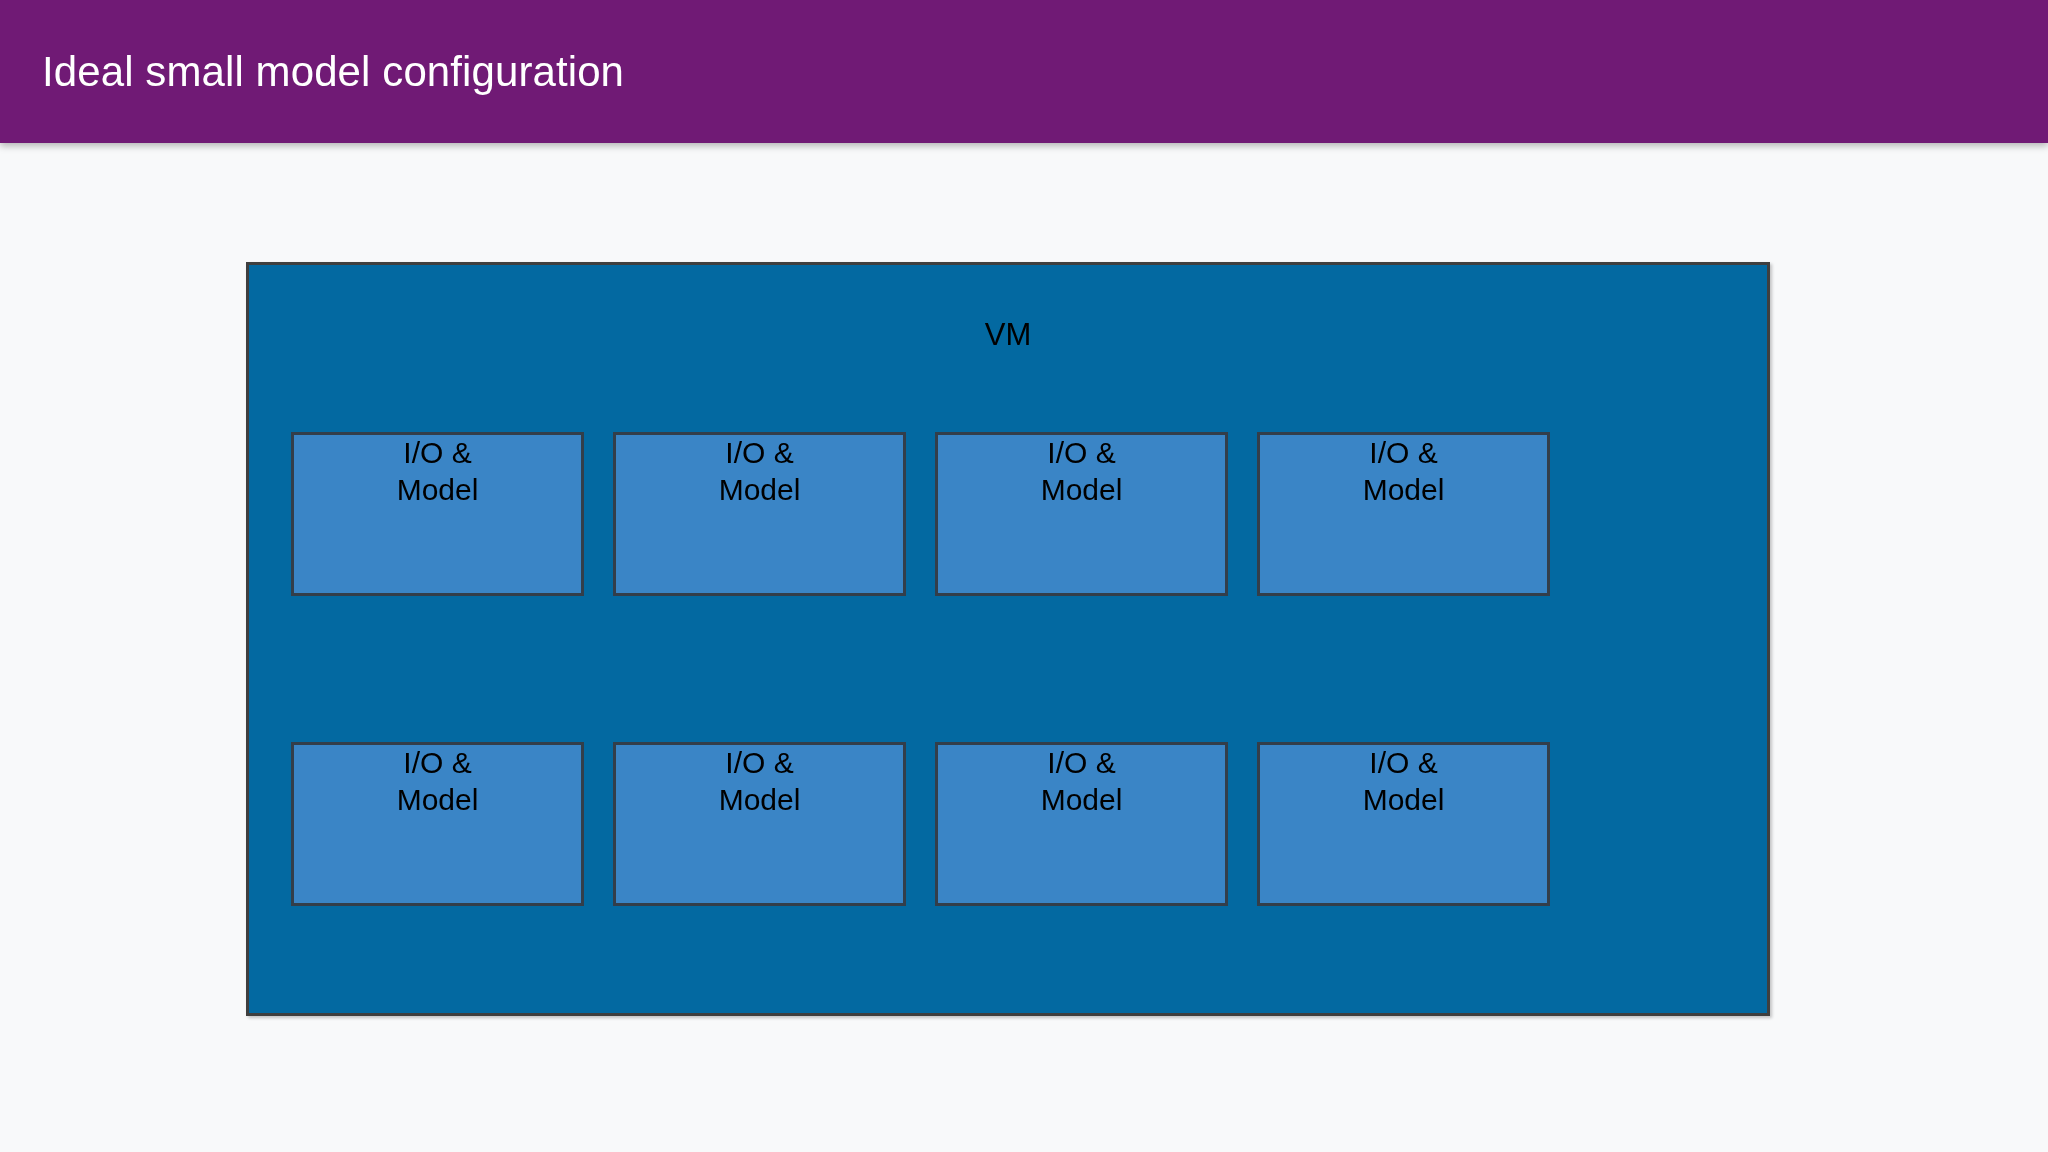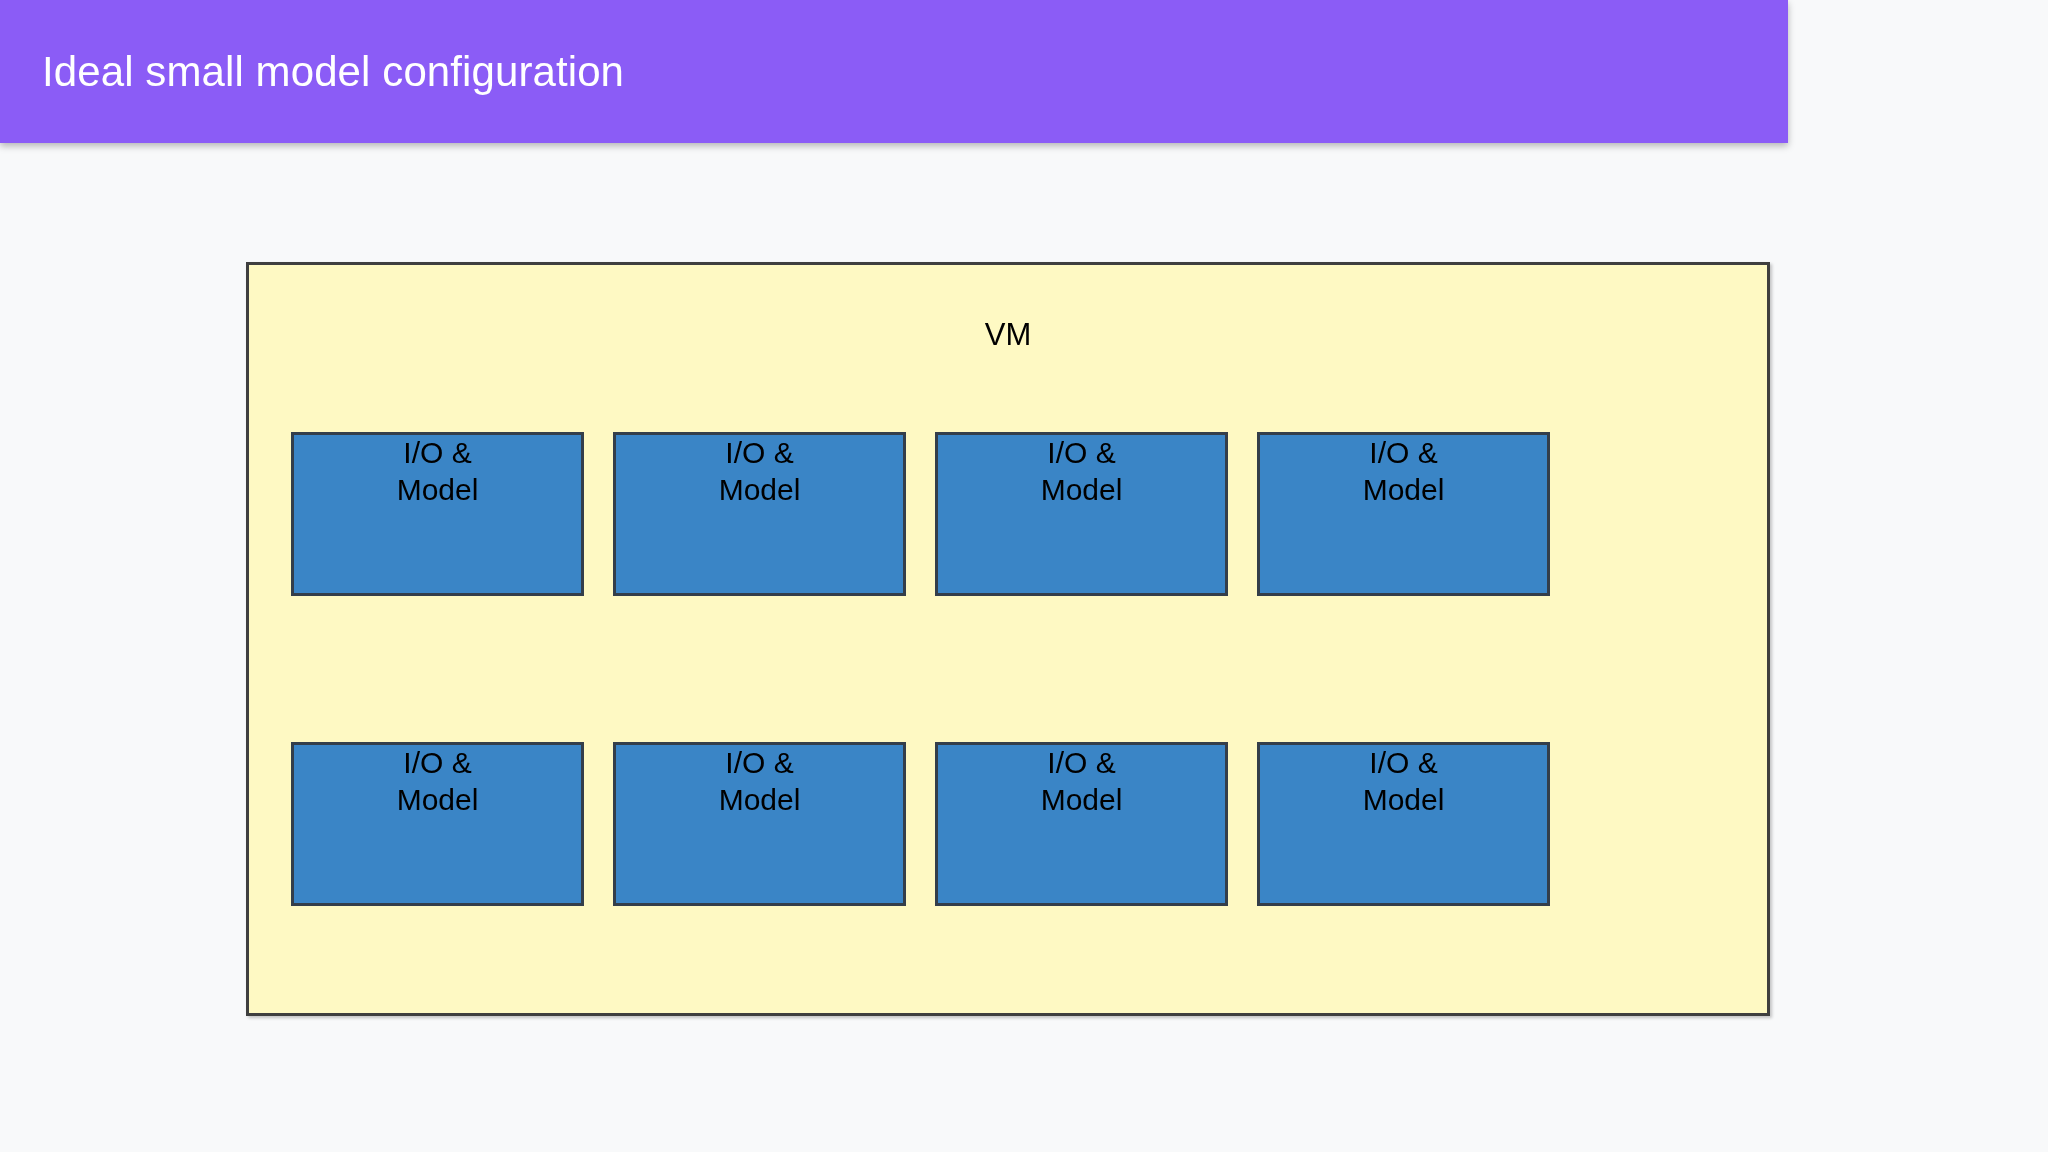--- a/index.html
+++ b/index.html
@@ -14,23 +14,23 @@
     font-family: "Liberation Sans", sans-serif;
     overflow: hidden;
     position: relative;
   }
 
   
   .header-bar {
     position: absolute;
     left: 0;
     top: 0;
-    width: 1788px;
+    width: 2048px;
     height: 143px;
-    background: #8b5cf6;
+    background: #701a75;
     box-shadow: 0 3px 7px rgba(0,0,0,0.28);
     z-index: 5;
   }
   .header-title {
     position: absolute;
     left: 42px;
     top: 0;
     height: 143px;
     line-height: 143px;
     font-size: 42px;
@@ -51,21 +51,21 @@
     z-index: 1;
   }
 
   
   .vm-container {
     position: absolute;
     left: 246px;
     top: 119px;           
     width: 1524px;        
     height: 754px;        
-    background: #fef9c3;
+    background: #0369a1;
     border: 3px solid #3f3f3f;
     box-sizing: border-box;
     box-shadow: 2px 2px 3px rgba(0,0,0,0.22);
   }
   .vm-label {
     position: absolute;
     left: 0;
     top: 54px;
     width: 100%;
     text-align: center;

